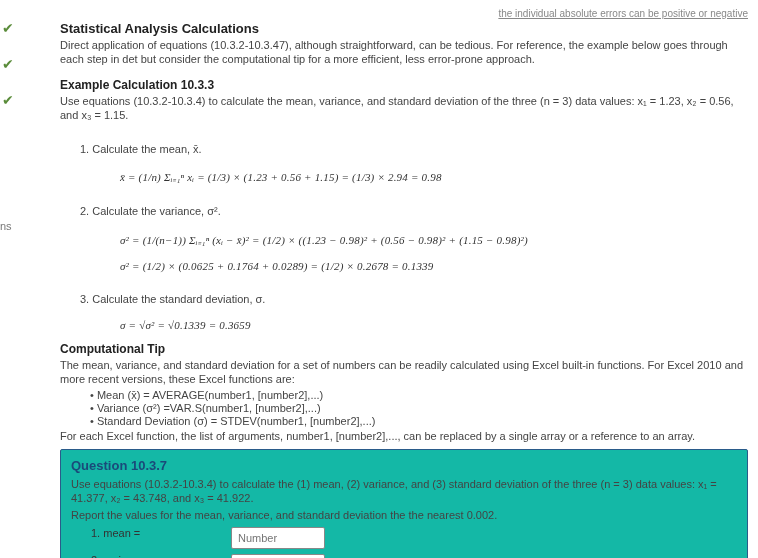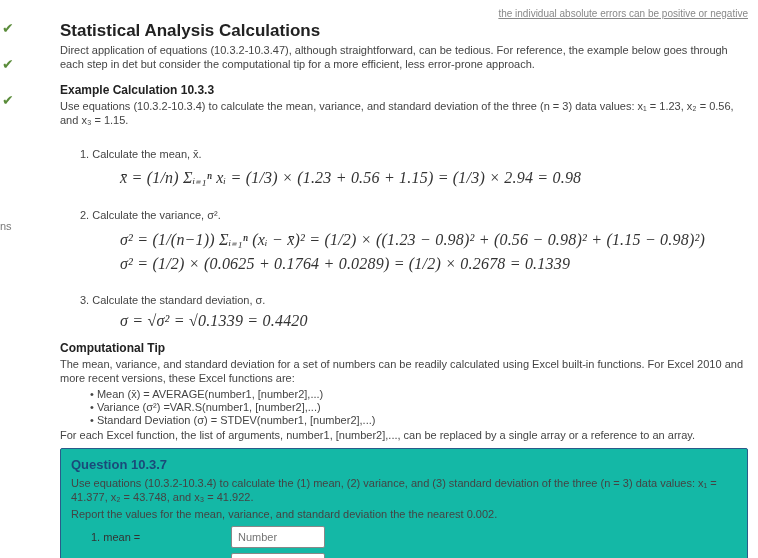--- a/index.html
+++ b/index.html
@@ -34,42 +34,42 @@
   }
   .header-note {
     text-align: right;
     font-size: 10px;
     color: #888;
     margin-bottom: 2px;
     text-decoration: underline;
   }
   h3 {
     margin: 2px 0 2px 0;
-    font-size: 17px;
+    font-size: 13px;
     font-weight: bold;
     color: #222;
   }
   h4 {
     margin: 11px 0 2px 0;
     font-size: 12px;
     font-weight: bold;
     color: #222;
   }
   p {
     margin: 2px 0;
     font-size: 11px;
     color: #444;
     line-height: 1.3;
   }
   .indent1 { margin-left: 20px; margin-top: 20px; }
   .formula {
     font-family: 'Times New Roman', serif;
     font-style: italic;
-    font-size: 16px;
-    margin: 5px 0 4px 60px;
+    font-size: 11px;
+    margin: 13px 0 4px 60px;
     letter-spacing: 0.2px;
   }
   .bullets {
     margin: 2px 0 2px 30px;
     font-size: 11px;
     color: #444;
   }
   .bullets div { margin: 1px 0; }
   .question-box {
     border: 1.5px solid #2a5b8a;
@@ -78,21 +78,21 @@
     margin-top: 6px;
     background: #14b8a6;
   }
   .question-box h4 {
     color: #1a4a7a;
     font-size: 13px;
     margin: 0 0 4px 0;
   }
   .answer-row {
     display: flex;
-    align-items: center;
+    align-items: flex-start;
     margin: 5px 0 0 20px;
     font-size: 11px;
   }
   .answer-label {
     min-width: 140px;
   }
   .answer-input {
     border: 1px solid #888;
     border-radius: 2px;
     padding: 4px 6px;
@@ -128,21 +128,21 @@
   <p>Use equations (10.3.2-10.3.4) to calculate the mean, variance, and standard deviation of the three (n = 3) data values: x₁ = 1.23, x₂ = 0.56, and x₃ = 1.15.</p>
 
   <p class="indent1">1. Calculate the mean, x̄.</p>
   <div class="formula">x̄ = (1/n) Σᵢ₌₁ⁿ xᵢ = (1/3) × (1.23 + 0.56 + 1.15) = (1/3) × 2.94 = 0.98</div>
 
   <p class="indent1">2. Calculate the variance, σ².</p>
   <div class="formula">σ² = (1/(n−1)) Σᵢ₌₁ⁿ (xᵢ − x̄)² = (1/2) × ((1.23 − 0.98)² + (0.56 − 0.98)² + (1.15 − 0.98)²)</div>
   <div class="formula">σ² = (1/2) × (0.0625 + 0.1764 + 0.0289) = (1/2) × 0.2678 = 0.1339</div>
 
   <p class="indent1">3. Calculate the standard deviation, σ.</p>
-  <div class="formula">σ = √σ² = √0.1339 = 0.4420</div>
+  <div class="formula">σ = √σ² = √0.1339 = 0.3659</div>
 
   <h4>Computational Tip</h4>
   <p>The mean, variance, and standard deviation for a set of numbers can be readily calculated using Excel built-in functions. For Excel 2010 and more recent versions, these Excel functions are:</p>
   <div class="bullets">
     <div>• Mean (x̄) = AVERAGE(number1, [number2],...)</div>
     <div>• Variance (σ²) =VAR.S(number1, [number2],...)</div>
     <div>• Standard Deviation (σ) = STDEV(number1, [number2],...)</div>
   </div>
   <p>For each Excel function, the list of arguments, number1, [number2],..., can be replaced by a single array or a reference to an array.</p>
 

